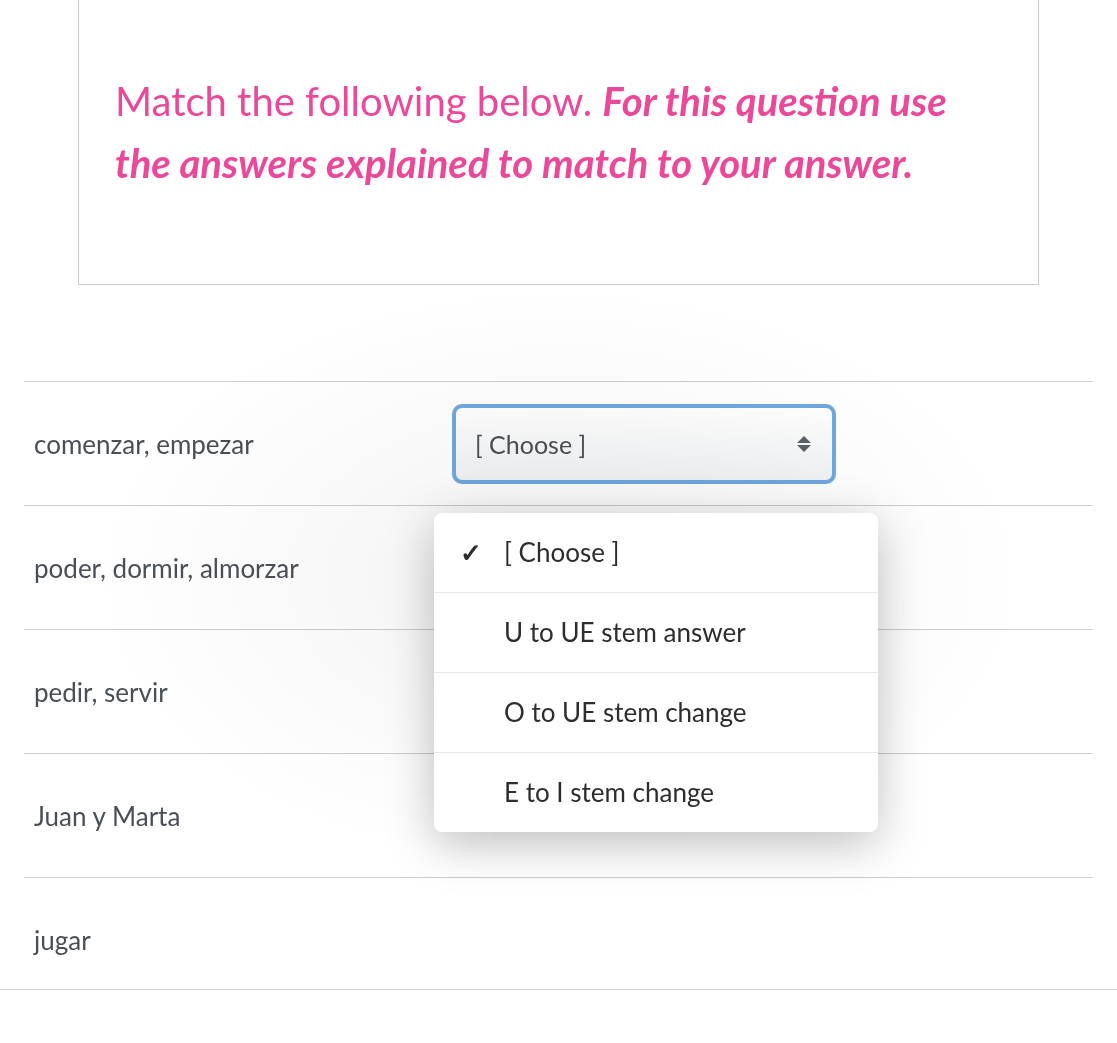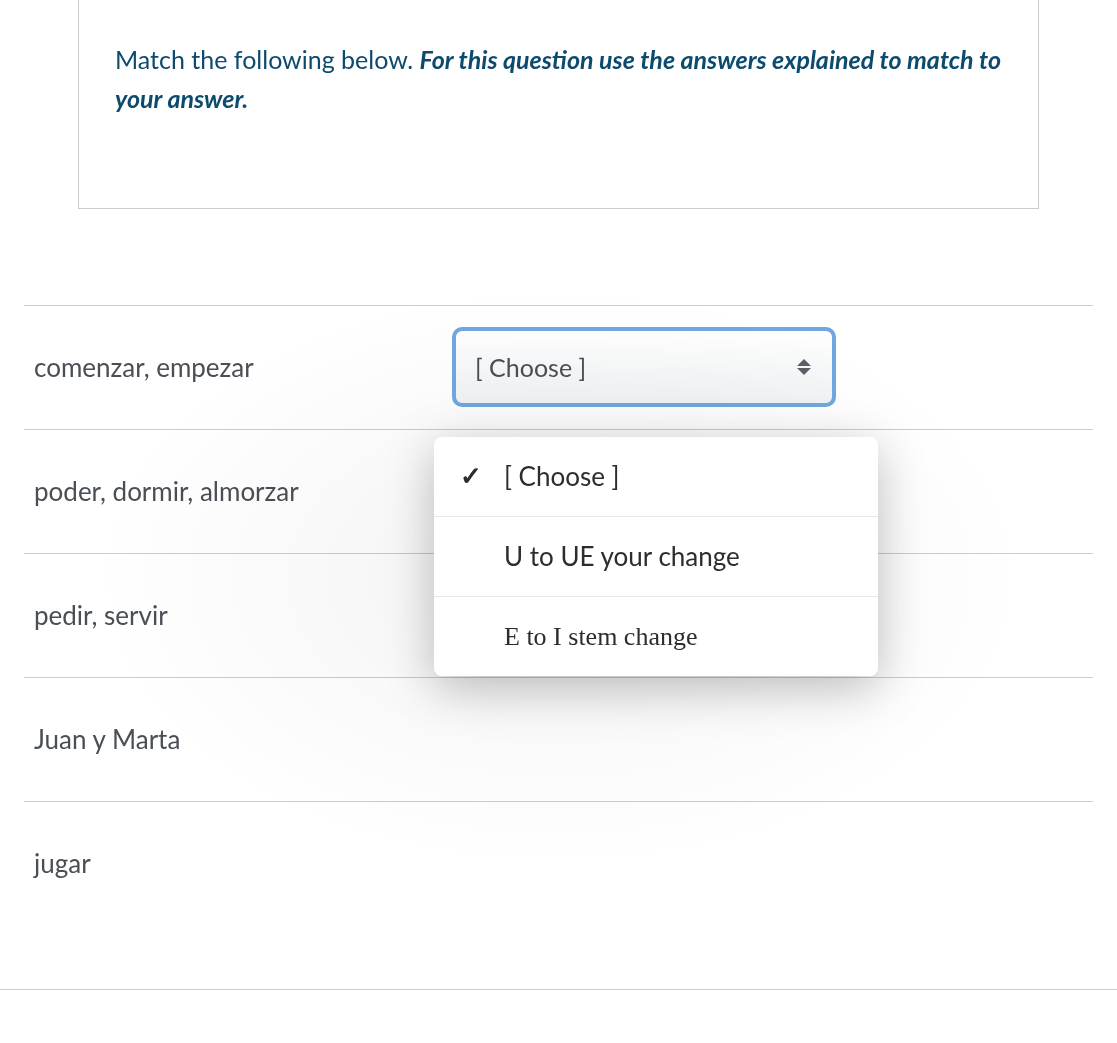--- a/index.html
+++ b/index.html
@@ -20,24 +20,25 @@
     padding: 0 24px;
   }
   .instruction-box {
     border: 1px solid #c7cdd1;
     margin: 0 54px 0 54px;
     padding: 40px 36px 90px 36px;
     border-top: none;
     background: #fff;
   }
   .instruction-text {
-    font-size: 25px;
+    font-size: 40px;
     line-height: 1.55;
-    color: #0c4a6e;
+    color: #ec4899;
     font-weight: 400;
+    margin-top: 30px;
   }
   .instruction-text .bold {
     font-weight: 700;
     font-style: italic;
   }
   .match-area {
     margin-top: 96px;
     position: relative;
   }
   .match-row {
@@ -111,21 +112,20 @@
     padding: 22px 28px 22px 70px;
     font-size: 26px;
     color: #2d2d2d;
     border-bottom: 1px solid #e6e9ec;
     position: relative;
     cursor: pointer;
     line-height: 1.35;
   }
   .dd-item:last-child {
     border-bottom: none;
-    font-family: Liberation Serif, serif;
   }
   .dd-item.selected .checkmark {
     position: absolute;
     left: 26px;
     top: 50%;
     transform: translateY(-50%);
     font-size: 26px;
     font-weight: 700;
     color: #2d2d2d;
   }
@@ -182,19 +182,20 @@
       </div>
       <div class="match-row">
         <div class="match-label">Juan y Marta</div>
       </div>
       <div class="match-row">
         <div class="match-label">jugar</div>
       </div>
       <div class="dropdown-menu" id="dropdown-menu">
 
     <div class="dd-item selected"><span class="checkmark">✓</span><span>[ Choose ]</span></div>
-        <div class="dd-item"><span>U to UE your change</span></div>
+        <div class="dd-item"><span>U to UE stem answer</span></div>
+        <div class="dd-item"><span>O to UE stem change</span></div>
         <div class="dd-item"><span>E to I stem change</span></div>
       </div>
   </div>
 </div>
 
 <div class="bottom-line"></div>
 
 </body></html>

